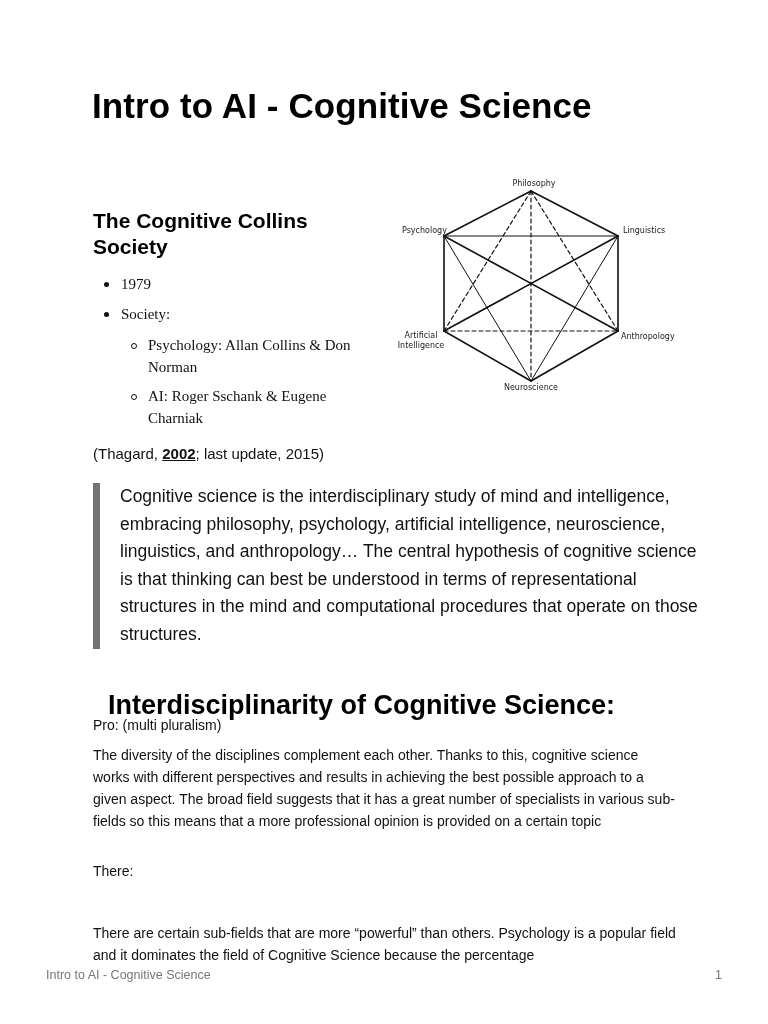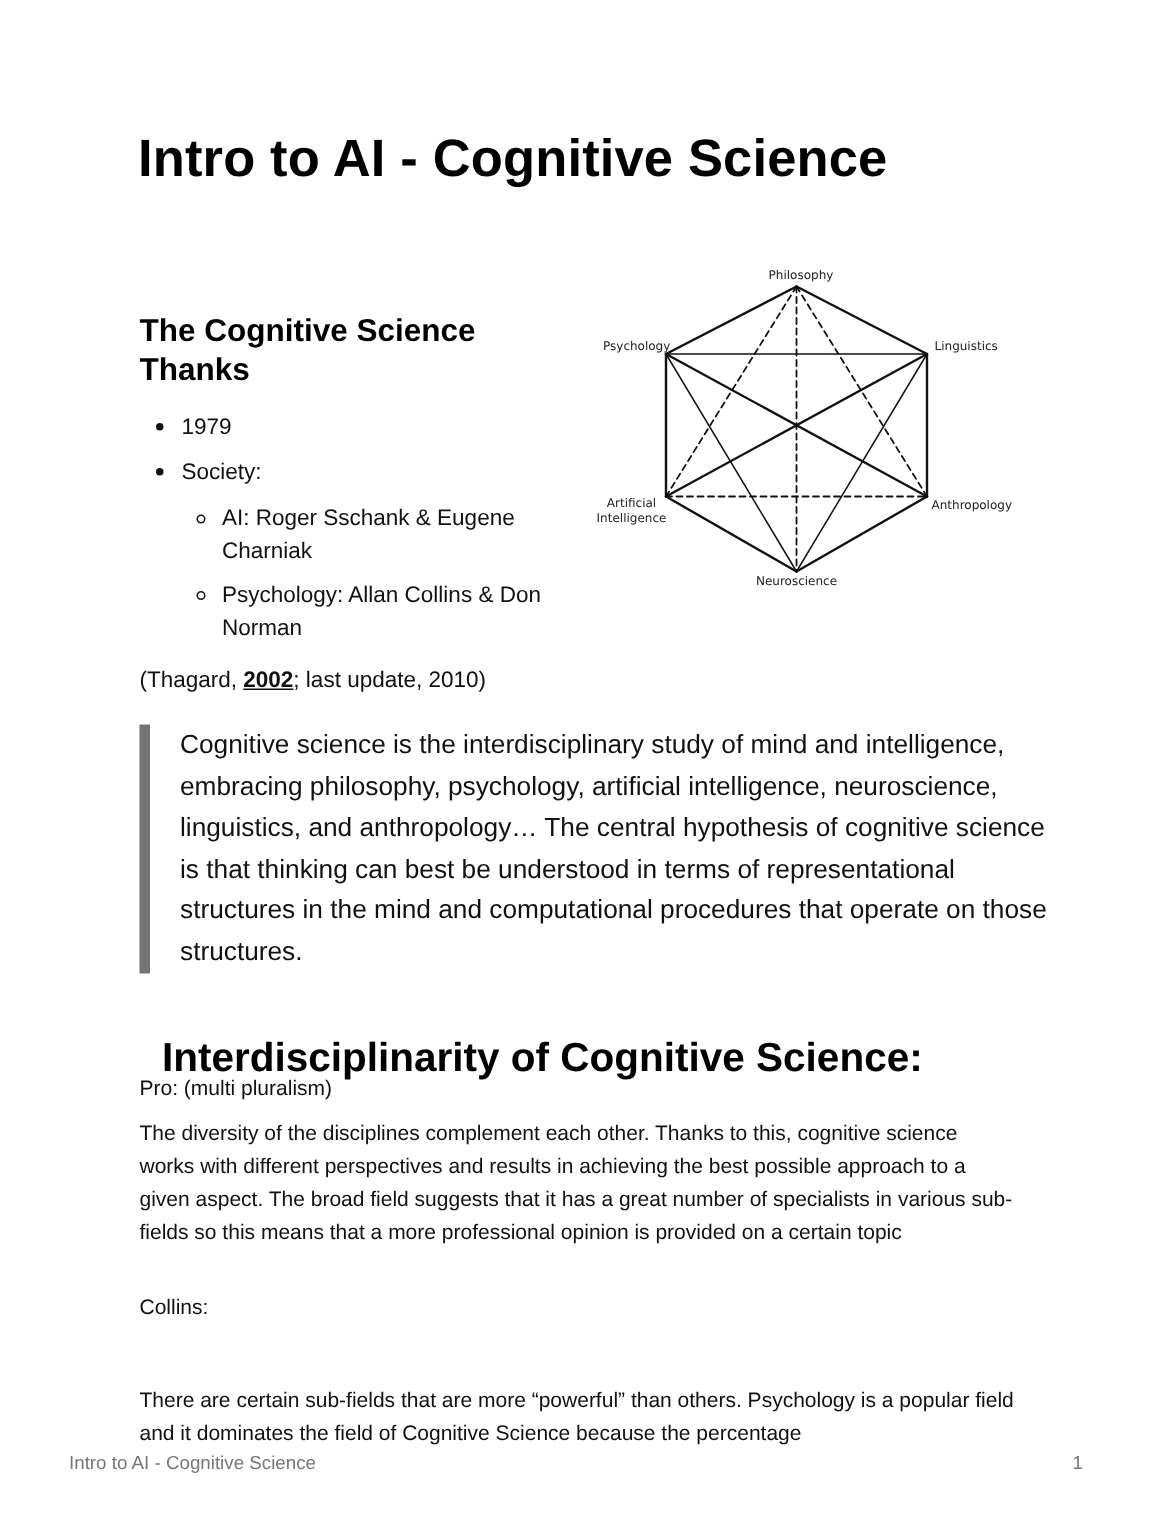--- a/index.html
+++ b/index.html
@@ -15,21 +15,21 @@
     .society {
       position: absolute; left: 93px; top: 208px; width: 280px;
     }
     .society h2 {
       font-size: 21px; font-weight: bold; margin: 0; line-height: 26px; color: #000;
     }
     .society ul.l1 {
       list-style: none; margin: 14px 0 0 0; padding: 0;
     }
     .society ul.l1 > li {
-      position: relative; padding-left: 28px; font-size: 15px; line-height: 21px; margin-bottom: 9px;
+      position: relative; padding-left: 28px; font-size: 15px; line-height: 21px; margin-bottom: 9px; font-family: Liberation Serif, serif;
     }
     .society ul.l1 > li::before {
       content: ""; position: absolute; left: 11px; top: 8px; width: 5px; height: 5px;
       border-radius: 50%; background: #111;
     }
     .society ul.l2 { list-style: none; margin: 10px 0 0 0; padding: 0; }
     .society ul.l2 > li {
       position: relative; padding-left: 27px; font-size: 15px; line-height: 21.5px; margin-bottom: 8px;
     }
     .society ul.l2 > li::before {
@@ -61,33 +61,33 @@
     .footer-page {
       position: absolute; right: 46px; top: 968px; font-size: 12.5px; color: #777;
     }
   </style>
 </head>
 <body>
 
 <h1 class="page-title">Intro to AI - Cognitive Science</h1>
 
 <section class="society">
-  <h2>The Cognitive Science Thanks</h2>
+  <h2>The Cognitive Collins Society</h2>
   <ul class="l1">
     <li><span>1979</span></li>
     <li><span>Society:</span>
       <ul class="l2">
+        <li>Psychology: Allan Collins &amp; Don Norman</li>
         <li>AI: Roger Sschank &amp; Eugene Charniak</li>
-        <li>Psychology: Allan Collins &amp; Don Norman</li>
       </ul>
     </li>
   </ul>
 </section>
 
-<div class="citation"><span>(Thagard, </span><a class="year">2002</a><span>; last update, 2010)</span></div>
+<div class="citation"><span>(Thagard, </span><a class="year">2002</a><span>; last update, 2015)</span></div>
 
 <svg class="diagram" viewBox="385 170 300 230" width="300" height="230" xmlns="http://www.w3.org/2000/svg">
   <g stroke="#111" fill="none" stroke-linecap="round">
 
     <line x1="531" y1="191" x2="444" y2="236" stroke-width="1.6"></line>
     <line x1="531" y1="191" x2="618" y2="236" stroke-width="1.6"></line>
     <line x1="444" y1="236" x2="444" y2="331" stroke-width="1.6"></line>
     <line x1="618" y1="236" x2="618" y2="331" stroke-width="1.6"></line>
     <line x1="444" y1="331" x2="531" y2="381" stroke-width="1.6"></line>
     <line x1="618" y1="331" x2="531" y2="381" stroke-width="1.6"></line>
@@ -117,17 +117,17 @@
 </svg>
 
 <blockquote class="quote" style="margin:0;">
   <p>Cognitive science is the interdisciplinary study of mind and intelligence, embracing philosophy, psychology, artificial intelligence, neuroscience, linguistics, and anthropology… The central hypothesis of cognitive science is that thinking can best be understood in terms of representational structures in the mind and computational procedures that operate on those structures.</p>
 </blockquote>
 
 <h2 class="h2-section">Interdisciplinarity of Cognitive Science:</h2>
 
 <p class="body-text" style="top:714px;">Pro: (multi pluralism)</p>
 <p class="body-text" style="top:744px;">The diversity of the disciplines complement each other. Thanks to this, cognitive science works with different perspectives and results in achieving the best possible approach to a given aspect. The broad field suggests that it has a great number of specialists in various sub-fields so this means that a more professional opinion is provided on a certain topic</p>
-<p class="body-text" style="top:860px;">Collins:</p>
+<p class="body-text" style="top:860px;">There:</p>
 <p class="body-text" style="top:922px;">There are certain sub-fields that are more “powerful” than others. Psychology is a popular field and it dominates the field of Cognitive Science because the percentage</p>
 
 <div class="footer-title">Intro to AI - Cognitive Science</div>
 <div class="footer-page">1</div>
 
 </body></html>

